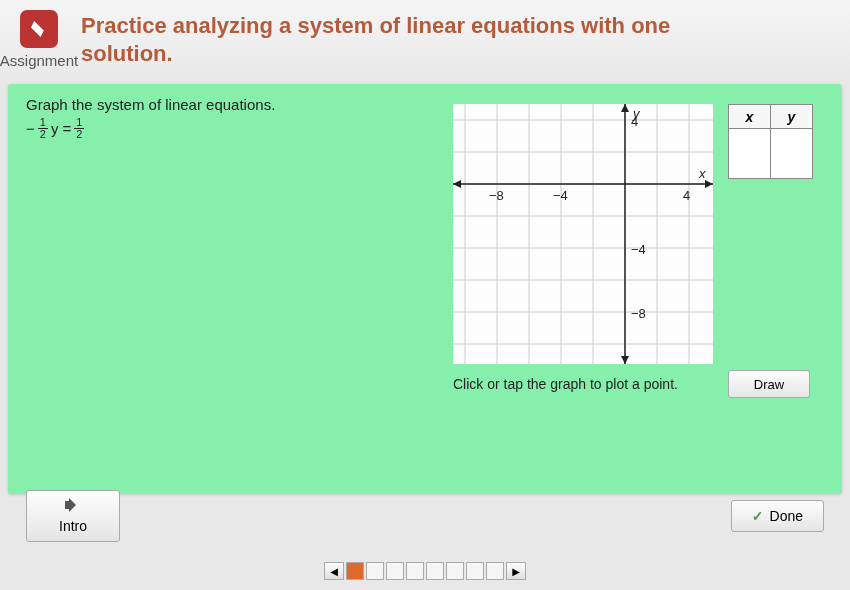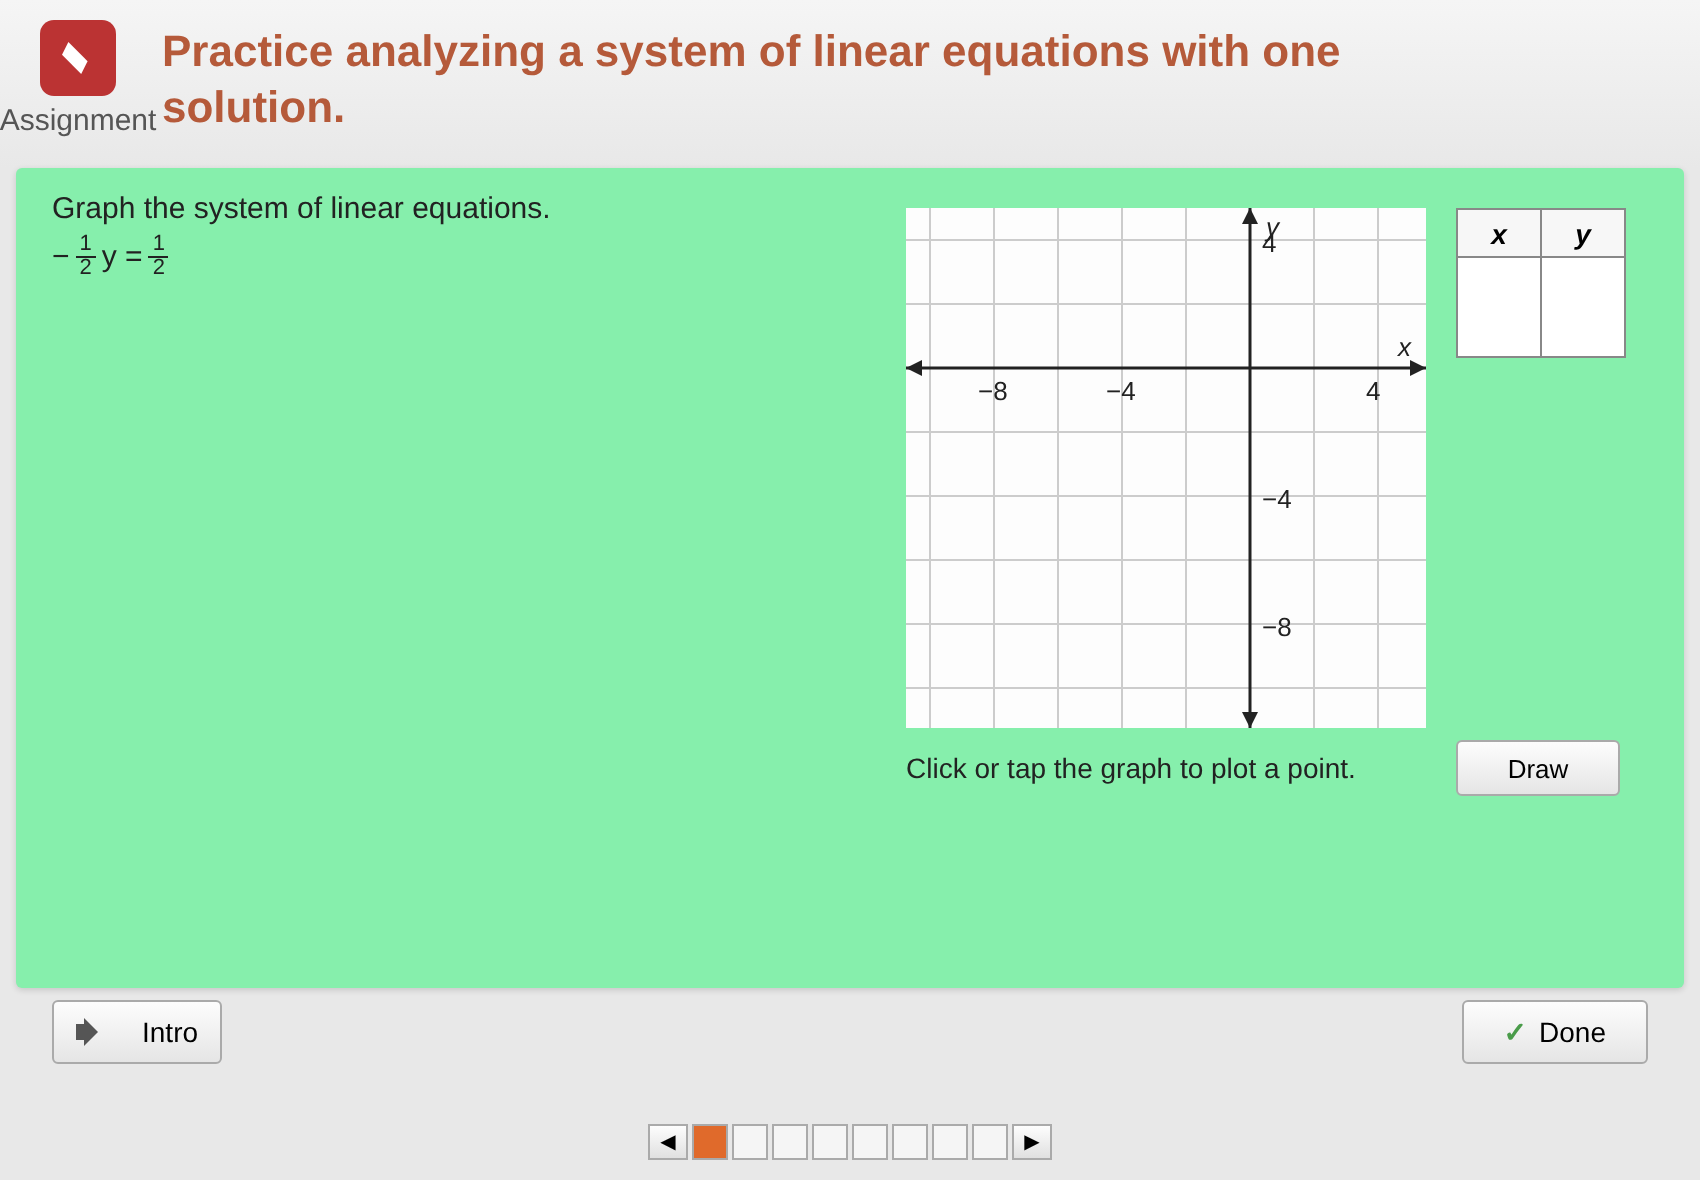--- a/index.html
+++ b/index.html
@@ -190,27 +190,28 @@
       bottom: 50px;
       height: 48px;
       display: flex;
       align-items: center;
       justify-content: space-between;
       padding: 0 18px;
     }
     .intro-btn {
       display: flex;
       align-items: center;
-      gap: 17px;
+      gap: 6px;
       background: linear-gradient(#fdfdfd,#e5e5e5);
       border: 1px solid #aaa;
       border-radius: 3px;
-      padding: 7px 11px;
+      padding: 7px 32px;
       font-size: 14px;
       cursor: pointer;
+      flex-direction: column;
     }
     .speaker-icon {
       width: 16px; height: 14px;
       position: relative;
     }
     .speaker-icon::before {
       content:"";
       position:absolute;
       left:0; top:3px;
       width:5px; height:8px;

